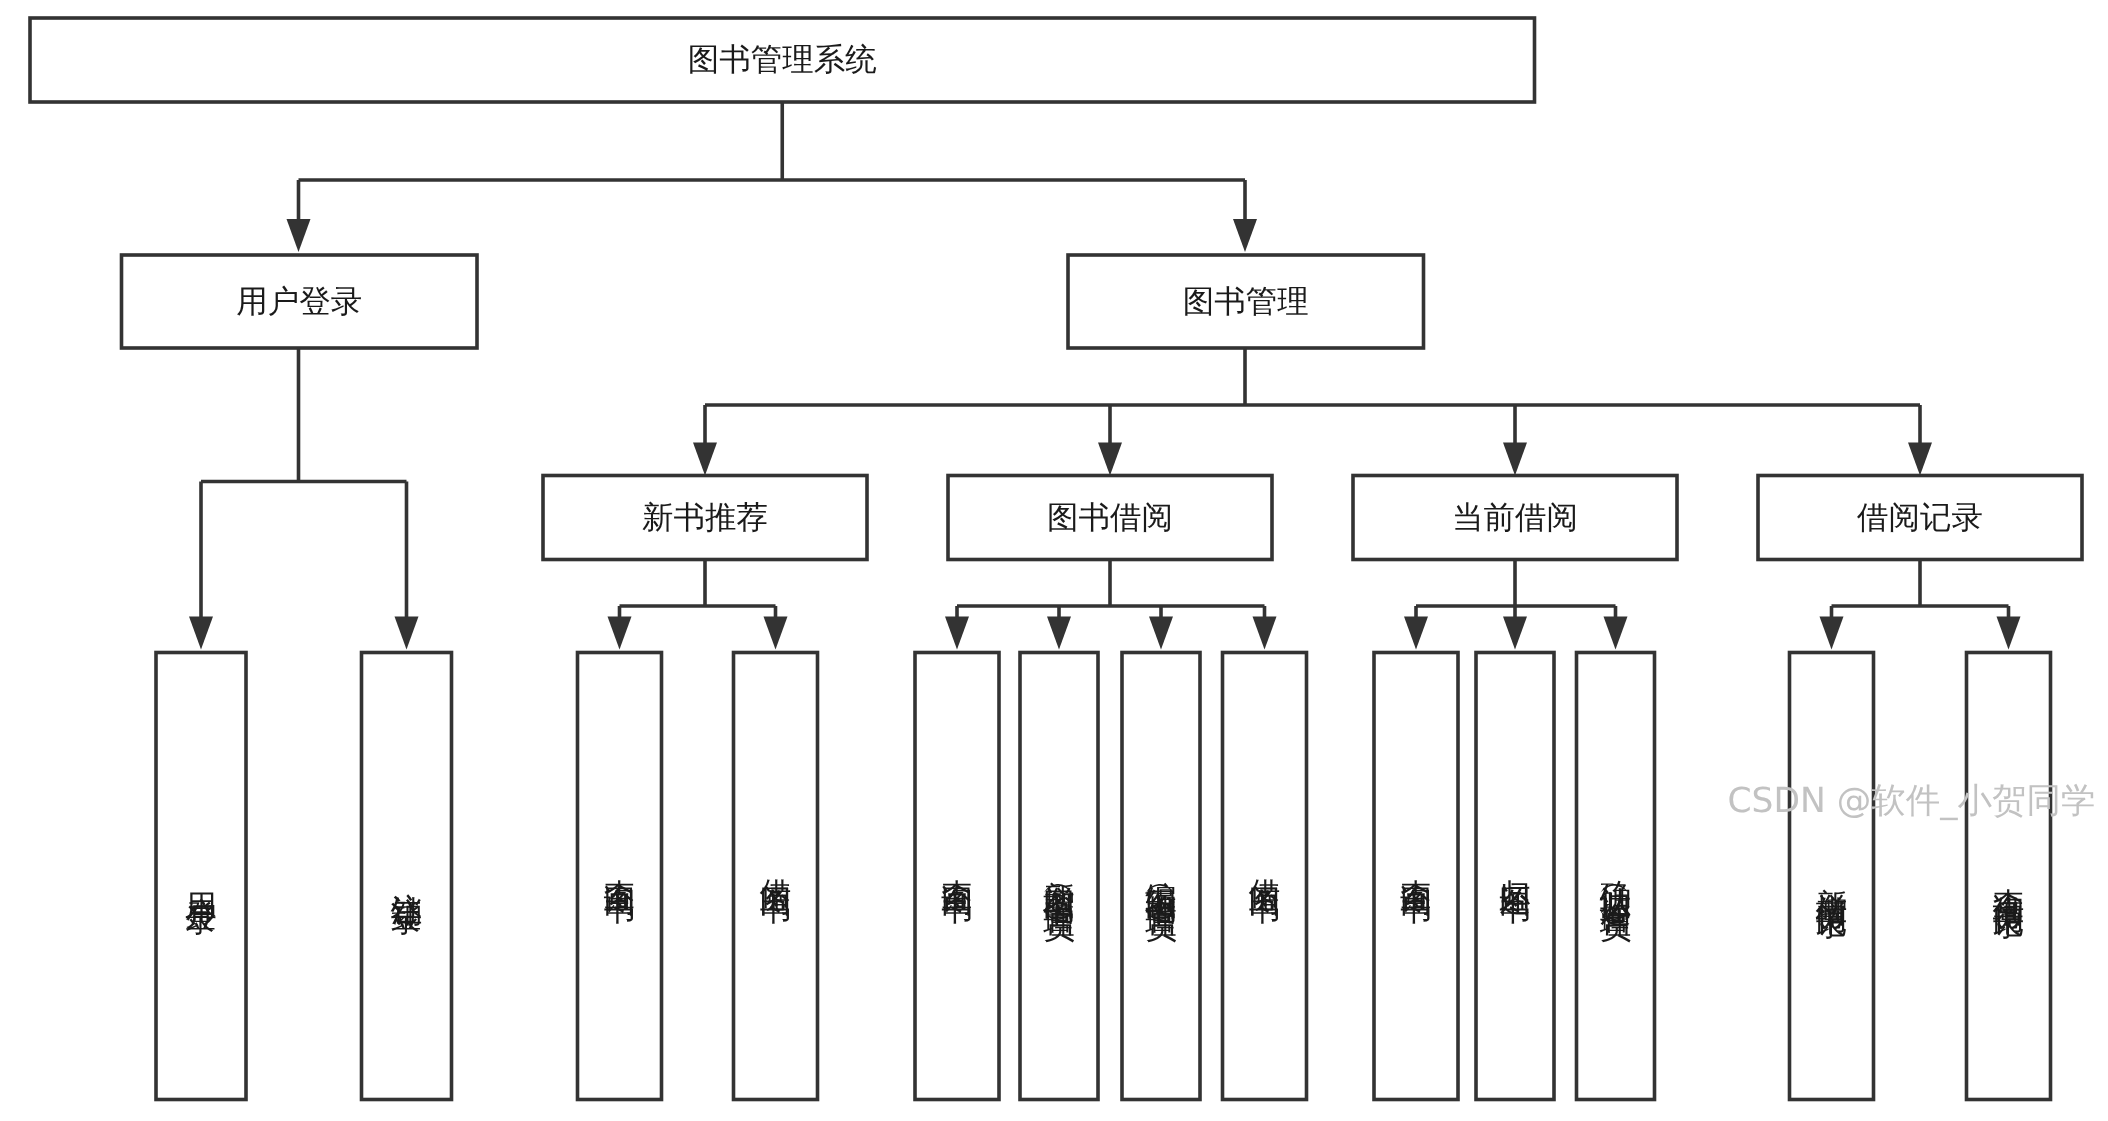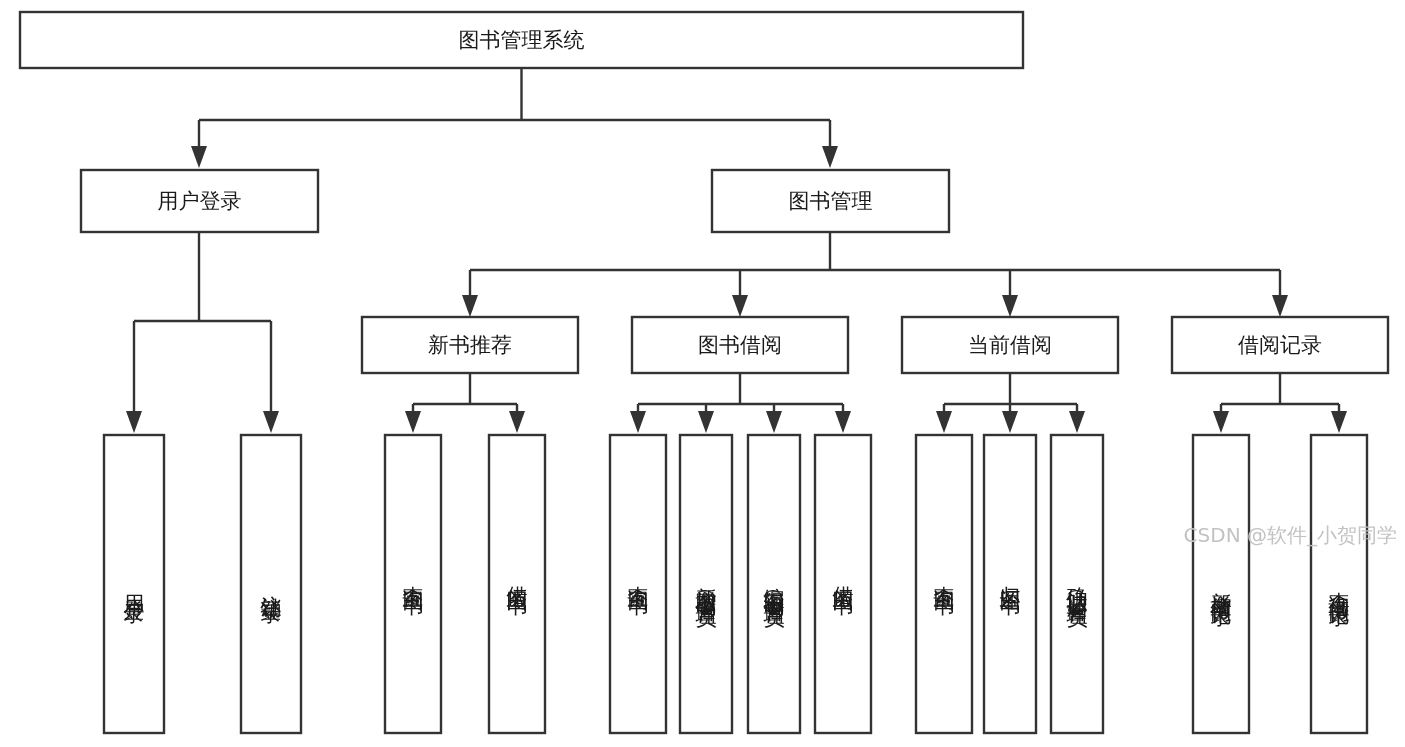--- a/index.html
+++ b/index.html
@@ -56,21 +56,21 @@
   }
   .arrow-head {
     fill: #333333;
     stroke: none;
   }
   .watermark {
     position: absolute;
     right: 8px;
     bottom: 4px;
     font-family: "DejaVu Sans", "Liberation Sans", sans-serif;
-    font-size: 20px;
+    font-size: 23px;
     color: #c2c2c2;
     white-space: nowrap;
     user-select: none;
   }
 </style>
 </head>
 <body>
 
 <div id="diagram-root">
 

